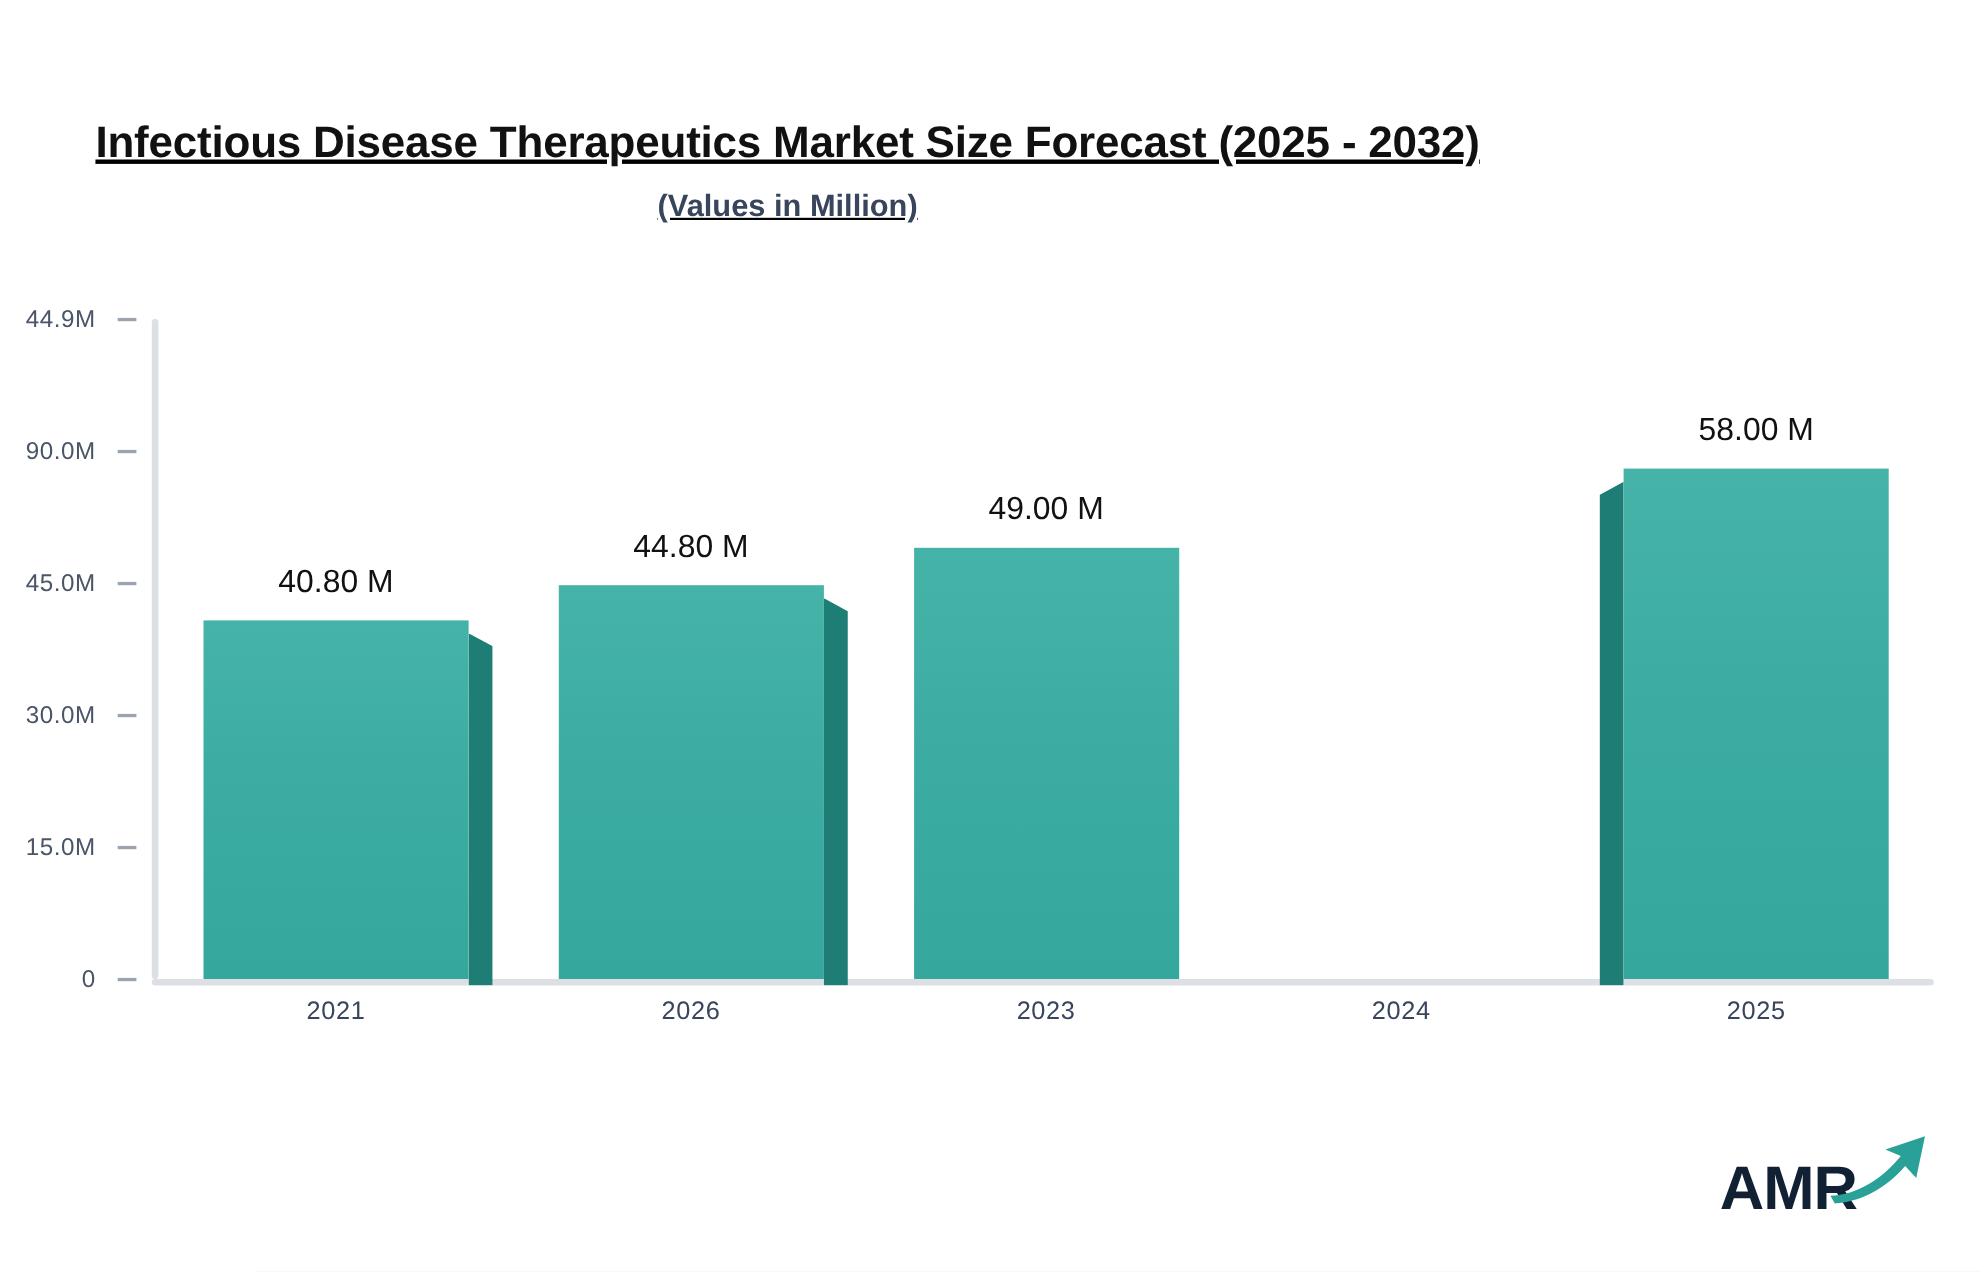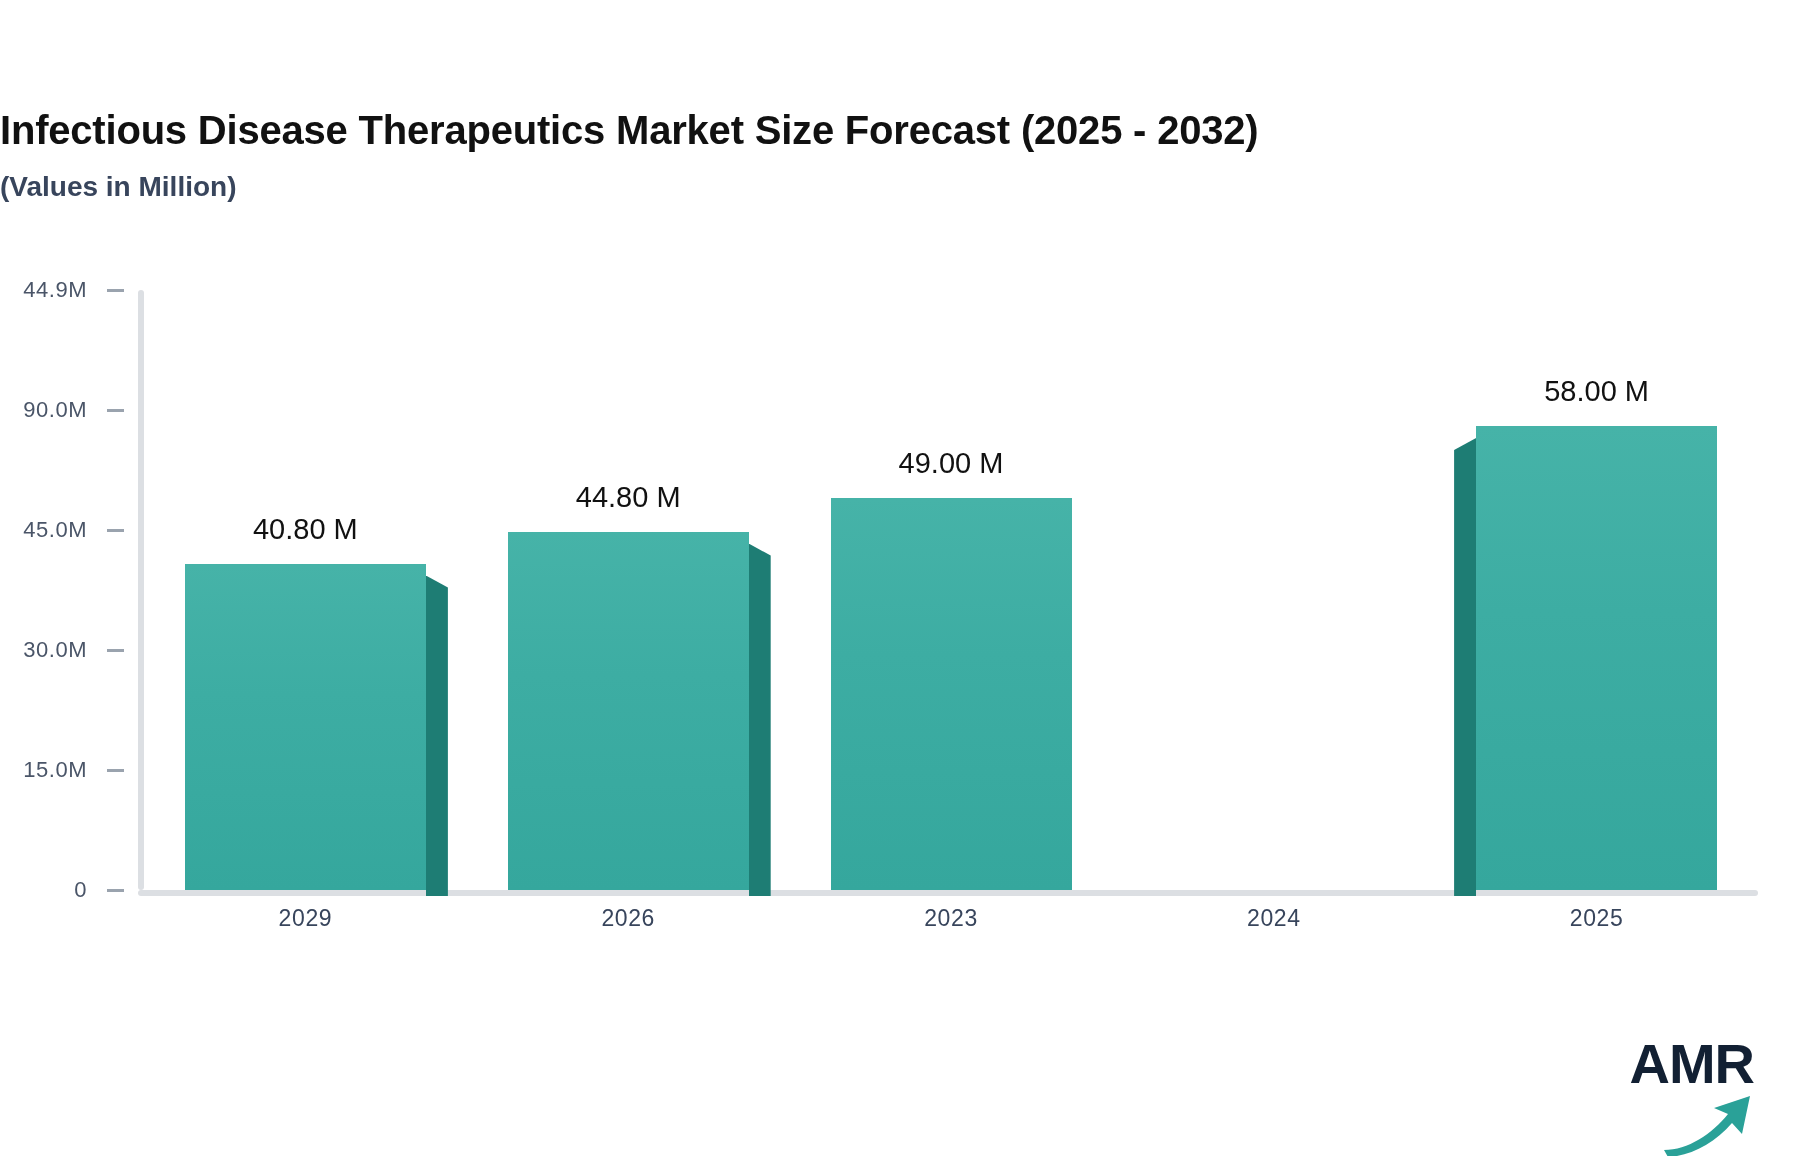--- a/index.html
+++ b/index.html
@@ -19,20 +19,22 @@
     overflow: hidden;
     box-sizing: border-box;
   }
 
   
   .title-block {
     position: absolute;
     left: 0;
     top: 108px;
     width: 1432px;
+    text-align: center;
+    text-decoration: underline;
   }
   .chart-title {
     font-size: 40px;
     font-weight: bold;
     color: #111111;
     letter-spacing: -0.2px;
     line-height: 1.1;
     white-space: nowrap;
   }
   .chart-subtitle {
@@ -191,21 +193,20 @@
   }
 
   
   .logo {
     position: absolute;
     right: 46px;
     bottom: 48px;
     display: flex;
     align-items: flex-end;
     height: 72px;
-    flex-direction: column;
   }
   .logo-text {
     font-size: 56px;
     font-weight: bold;
     color: #122033;
     letter-spacing: -1px;
     line-height: 1;
   }
   .logo-arrow {
     margin-left: -26px;
@@ -277,21 +278,21 @@
           <div class="bar3d" style="height: 464px;">
             <div class="bar-front"></div>
             <div class="side-left"></div>
           </div>
           <div class="bar-value" style="bottom: 482px;">58.00 M</div>
         </div>
       </div>
   </div>
 
   <div class="xlabels">
-      <div class="xlabel" style="left: 161.4px;">2029</div>
+      <div class="xlabel" style="left: 161.4px;">2021</div>
       <div class="xlabel" style="left: 484.2px;">2026</div>
       <div class="xlabel" style="left: 807px;">2023</div>
       <div class="xlabel" style="left: 1129.8px;">2024</div>
       <div class="xlabel" style="left: 1452.6px;">2025</div>
     </div>
 
   <div class="logo">
     <span class="logo-text">AMR</span>
     <span class="logo-arrow">
       <svg width="92" height="66" viewBox="0 0 92 66">

